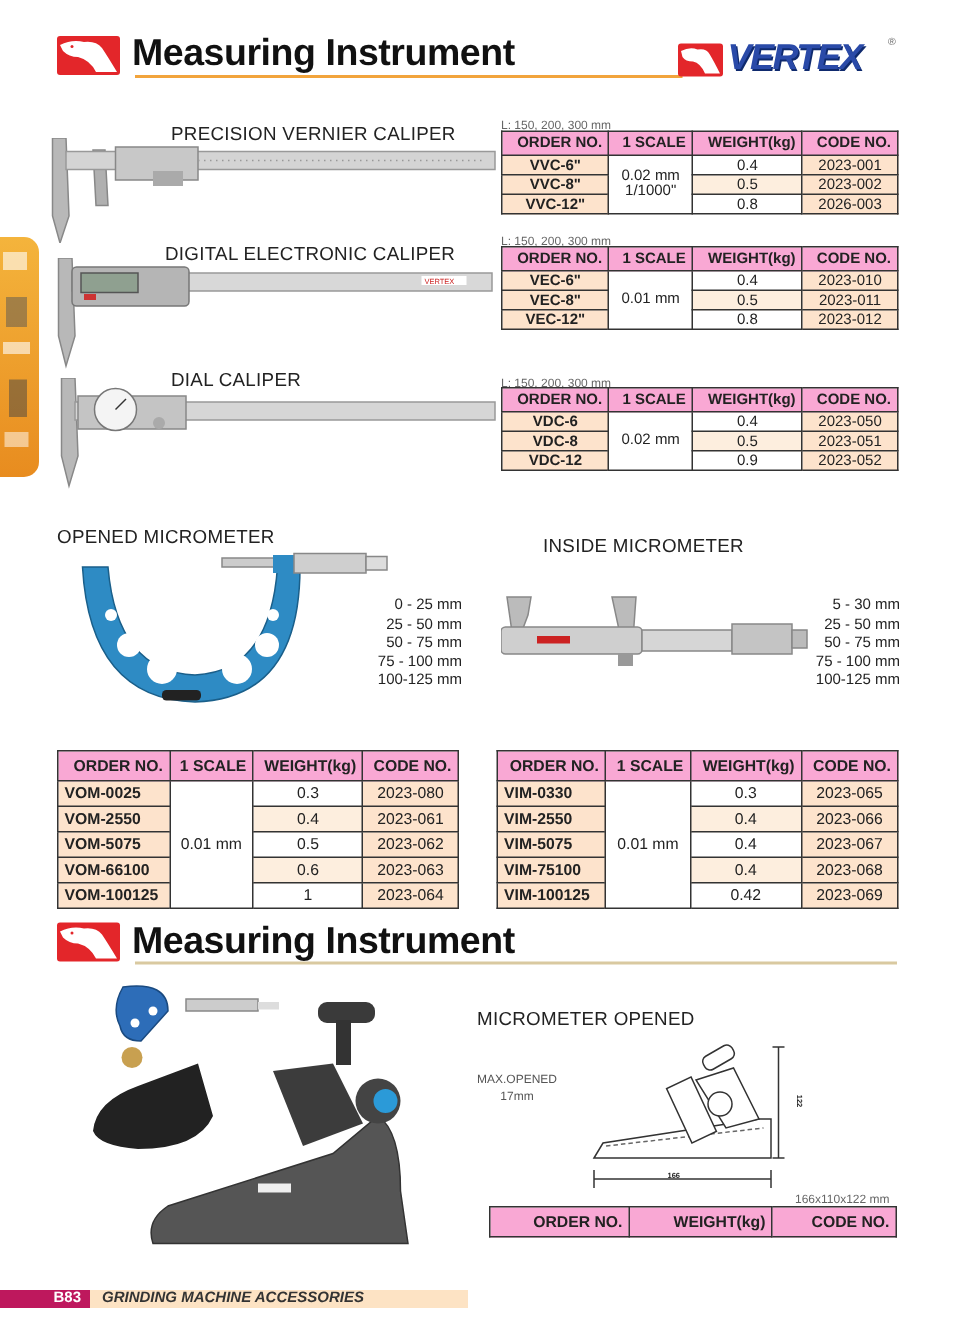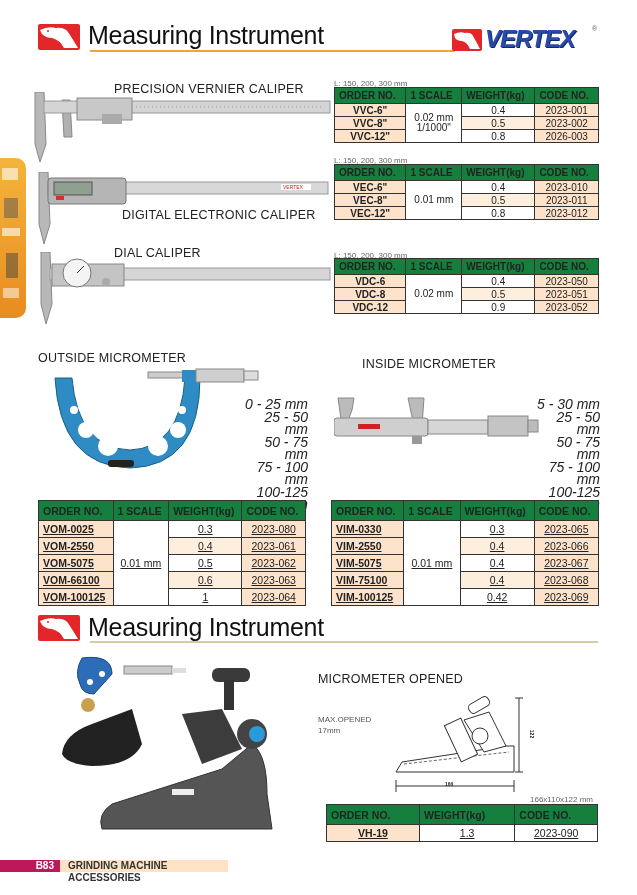--- a/index.html
+++ b/index.html
@@ -1,37 +1,37 @@
 <!DOCTYPE html>
 <html><head>
 <meta charset="utf-8">
 <style>
   html,body{margin:0;padding:0;background:#fff;}
   body{width:637px;height:895px;position:relative;overflow:hidden;font-family:"Liberation Sans",sans-serif;color:#222;}
   .abs{position:absolute;}
   .hdr-logo{width:42px;height:26px;background:#e3262a;border-radius:2px;overflow:hidden;}
-  .hdr-title{font-family:"Liberation Sans",sans-serif;font-weight:normal;font-size:25px;color:#111;letter-spacing:-0.3px;}
+  .hdr-title{font-family:"Liberation Sans",sans-serif;font-weight:bold;font-size:25px;color:#111;letter-spacing:-0.3px;}
   .rule{height:2px;}
   .vertex{font-family:"Liberation Sans",sans-serif;font-weight:bold;font-style:italic;font-size:24px;color:#2a4aa8;letter-spacing:-1px;text-shadow:1px 1px 0 #0f2a6e;}
   .vlogo{width:30px;height:22px;background:#e3262a;border-radius:2px;}
   .prod-title{font-size:12.5px;color:#222;letter-spacing:0.2px;}
   .lnote{font-size:8px;color:#666;}
   table.spec{border-collapse:collapse;position:absolute;font-size:10px;border:1.5px solid #222;}
-  table.spec th{background:#15803d;color:#222;font-weight:bold;height:15px;border:1px solid #333;padding:0 4px;text-align:left;}
+  table.spec th{background:#f9a8d4;color:#222;font-weight:bold;height:15px;border:1px solid #333;padding:0 4px;text-align:right;}
   table.spec td{border:1px solid #333;padding:0 4px;text-align:center;height:12px;}
   table.spec td.ord{font-weight:bold;background:#fde3cc;}
   table.spec td.code{background:#fde3cc;}
   table.spec td.w{background:#fff;}
   table.spec td.scale{background:#fff;line-height:10px;}
   table.spec td.w.alt{background:#fdeede;}
   table.big{font-size:10.5px;}
   table.big th{height:19px;}
-  table.big td{height:16px;text-decoration:underline;}
+  table.big td{height:16px;}
   table.big td.ord{text-align:left;}
-  .ranges{font-size:14px;text-align:right;line-height:12.5px;color:#222;font-style:italic;}
+  .ranges{font-size:10px;text-align:right;line-height:12.5px;color:#222;}
   .side-tab{background:linear-gradient(180deg,#f4b43c,#e88c1f);border-radius:0 10px 10px 0;}
   .footer-num{background:#be185d;color:#fff;font-size:10px;font-weight:bold;}
   .footer-lbl{background:#fde3c4;color:#333;font-size:10px;font-weight:bold;}
 </style>
 </head>
 <body>
 
 <div class="abs hdr-logo" style="left:38px;top:24px;">
   <svg width="42" height="26" viewBox="0 0 42 26">
       <path d="M2 6 Q10 2 18 4 Q26 3 30 8 Q34 14 40 24 L26 24 Q22 16 14 14 Q8 14 4 10 Z" fill="#fff"></path>
@@ -90,21 +90,21 @@
         <td class="code">2023-002</td>
       </tr>
   <tr>
         <td class="ord">VVC-12"</td>
         <td class="w">0.8</td>
         <td class="code">2026-003</td>
       </tr>
 </tbody>
   </table>
 
-<div class="abs prod-title" style="left:122px;top:162px;margin-top:46px;">DIGITAL ELECTRONIC CALIPER</div>
+<div class="abs prod-title" style="left:110px;top:162px;">DIGITAL ELECTRONIC CALIPER</div>
 <div class="abs" style="left:36px;top:172px;">
   <svg width="295" height="75" viewBox="0 0 295 75">
       <path d="M3 0 L12 0 L14 52 L8 72 L3 52 Z" fill="#b8b8b8" stroke="#888"></path>
       <rect x="12" y="10" width="280" height="12" fill="#d8d8d8" stroke="#999"></rect>
       <rect x="12" y="6" width="78" height="26" rx="3" fill="#b5b5b5" stroke="#777"></rect>
       <rect x="18" y="10" width="38" height="13" fill="#8fa090" stroke="#555"></rect>
       <rect x="20" y="24" width="8" height="4" fill="#c33"></rect>
       <rect x="245" y="12" width="30" height="6" fill="#fff"></rect>
       <text x="247" y="17" font-size="5" fill="#c22" font-family="Liberation Sans, sans-serif">VERTEX</text>
     </svg>
@@ -169,21 +169,21 @@
         <td class="code">2023-051</td>
       </tr>
   <tr>
         <td class="ord">VDC-12</td>
         <td class="w">0.9</td>
         <td class="code">2023-052</td>
       </tr>
 </tbody>
   </table>
 
-<div class="abs prod-title" style="left:38px;top:351px;">OUTSIDE MICROMETER</div>
+<div class="abs prod-title" style="left:38px;top:351px;">OPENED MICROMETER</div>
 <div class="abs" style="left:50px;top:368px;">
   <svg width="215" height="110" viewBox="0 0 215 110">
       <path d="M5 10 L22 10 Q28 80 80 82 Q130 80 135 10 L150 10 Q150 98 80 100 Q10 98 5 10 Z" fill="#2e8bc4" stroke="#1a5f8a"></path>
       <circle cx="24" cy="42" r="4" fill="#fff"></circle>
       <circle cx="36" cy="62" r="8" fill="#fff"></circle>
       <circle cx="62" cy="80" r="10" fill="#fff" opacity="0"></circle>
       <circle cx="58" cy="78" r="10" fill="#fff"></circle>
       <circle cx="108" cy="78" r="10" fill="#fff"></circle>
       <circle cx="128" cy="62" r="8" fill="#fff"></circle>
       <circle cx="132" cy="42" r="4" fill="#fff"></circle>
@@ -316,21 +316,21 @@
       <path d="M50 175 Q45 160 60 150 L170 115 L200 90 Q215 100 215 140 L220 175 Z" fill="#555" stroke="#333"></path>
       <path d="M130 60 L170 55 L190 95 L150 110 Z" fill="#3c3c3c"></path>
       <rect x="160" y="14" width="38" height="14" rx="6" fill="#3a3a3a"></rect>
       <rect x="172" y="26" width="10" height="30" fill="#333"></rect>
       <circle cx="200" cy="80" r="15" fill="#444"></circle>
       <circle cx="205" cy="80" r="8" fill="#2b9ad8"></circle>
       <rect x="120" y="135" width="22" height="6" fill="#eee"></rect>
     </svg>
 </div>
 <div class="abs prod-title" style="left:318px;top:672px;">MICROMETER OPENED</div>
-<div class="abs" style="left:318px;top:714px;font-size:8px;color:#555;line-height:11px;">
+<div class="abs" style="left:318px;top:714px;font-size:8px;color:#555;line-height:11px;text-align:center;">
   <div>MAX.OPENED</div>
   <div>17mm</div>
 </div>
 <div class="abs" style="left:394px;top:692px;">
   <svg width="140" height="105" viewBox="0 0 140 105">
       <path d="M2 80 L8 70 L112 54 L120 54 L120 80 Z" fill="#fff" stroke="#333"></path>
       <line x1="10" y1="72" x2="115" y2="60" stroke="#666" stroke-dasharray="3,2"></line>
       <path d="M70 28 L95 20 L112 54 L90 60 Z" fill="#fff" stroke="#333"></path>
       <rect x="74" y="8" width="22" height="10" rx="4" transform="rotate(-30 85 13)" fill="#fff" stroke="#333"></rect>
       <circle cx="86" cy="44" r="8" fill="#fff" stroke="#333"></circle>
@@ -346,22 +346,17 @@
 <div class="abs" style="left:445px;top:781px;font-size:5px;font-weight:bold;">166</div>
 <div class="abs" style="left:528px;top:731px;font-size:5px;font-weight:bold;transform:rotate(90deg);">122</div>
 <div class="abs lnote" style="left:530px;top:795px;">166x110x122 mm</div>
 <table class="spec big" style="left:326px;top:804px;width:272px;">
   <tbody>
       <tr>
         <th>ORDER NO.</th>
         <th>WEIGHT(kg)</th>
         <th>CODE NO.</th>
       </tr>
-  <tr>
-        <td class="ord" style="text-align:center;">VH-19</td>
-        <td class="w">1.3</td>
-        <td class="w">2023-090</td>
-      </tr>
 </tbody>
   </table>
 
 <div class="abs footer-num" style="left:0;top:860px;width:60px;height:12px;text-align:right;padding-right:0;"><span style="padding-right:6px;">B83</span></div>
-<div class="abs footer-lbl" style="left:60px;top:860px;width:168px;height:12px;line-height:12px;padding-left:8px;box-sizing:border-box;">GRINDING MACHINE ACCESSORIES</div>
+<div class="abs footer-lbl" style="left:60px;top:860px;width:252px;height:12px;line-height:12px;padding-left:8px;box-sizing:border-box;font-style:italic;">GRINDING MACHINE ACCESSORIES</div>
 
 </body></html>

